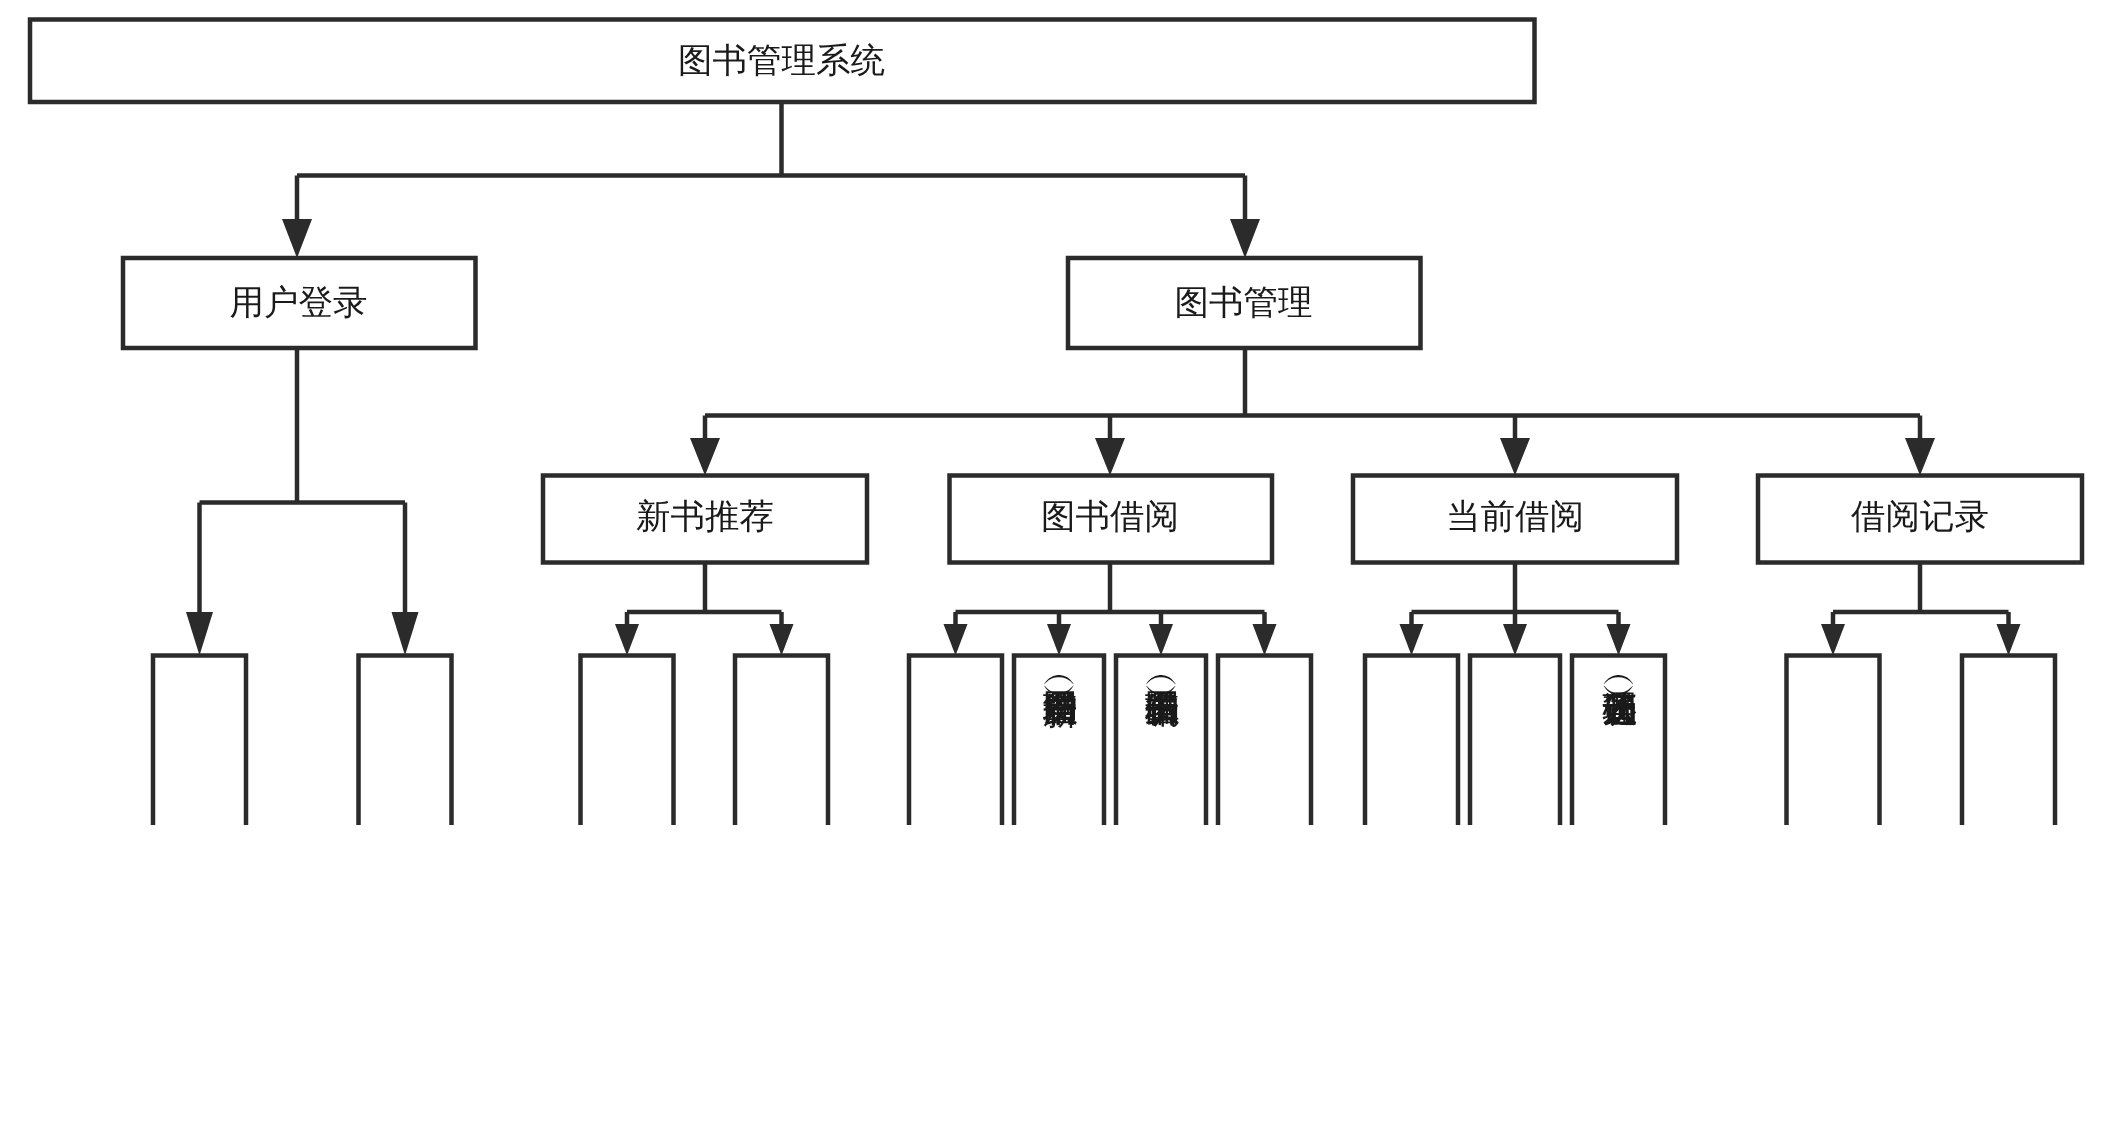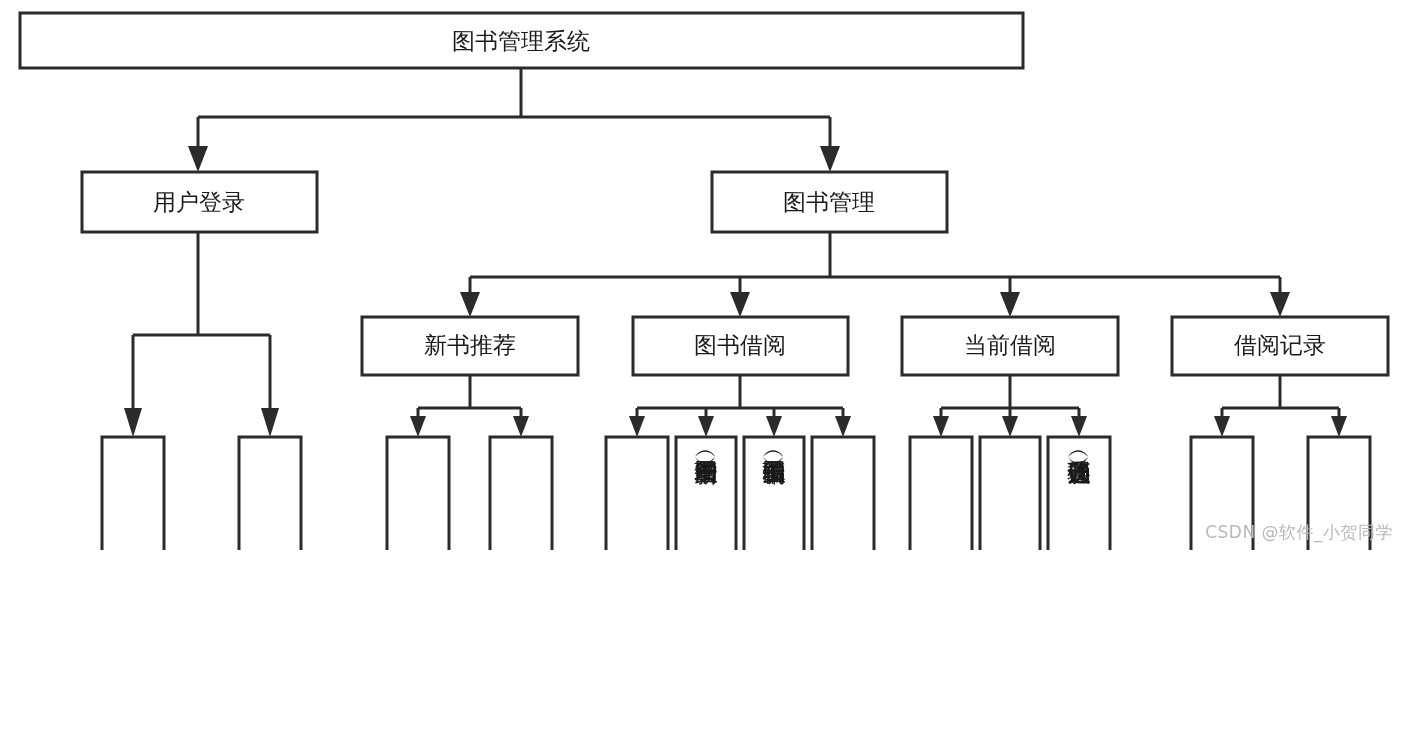--- a/index.html
+++ b/index.html
@@ -260,15 +260,14 @@
     <span class="vlabel" style="font-size:23px; letter-spacing:0px; margin-top:6px;">确认归还（管理员）</span>
   </div>
 
   <div class="vlabel-wrap" style="left:1191px; top:437px; width:62px; height:298px;">
     <span class="vlabel" style="letter-spacing:0px;">新增借阅记录</span>
   </div>
   <div class="vlabel-wrap" style="left:1308px; top:437px; width:62px; height:298px;">
     <span class="vlabel" style="letter-spacing:0px;">查询借阅记录</span>
   </div>
 
-  <div class="watermark">CSDN @软件_小贺同学</div>
 
 </div>
 
 </body></html>

